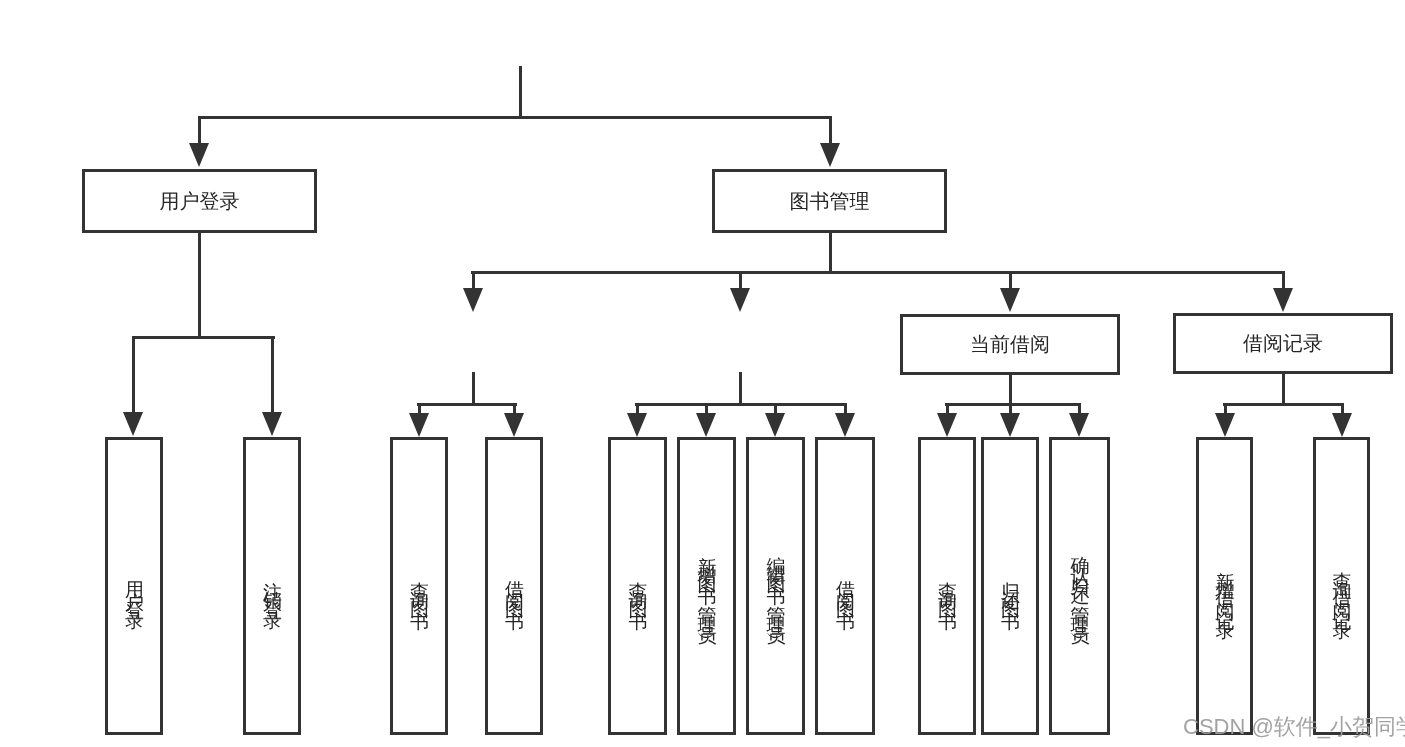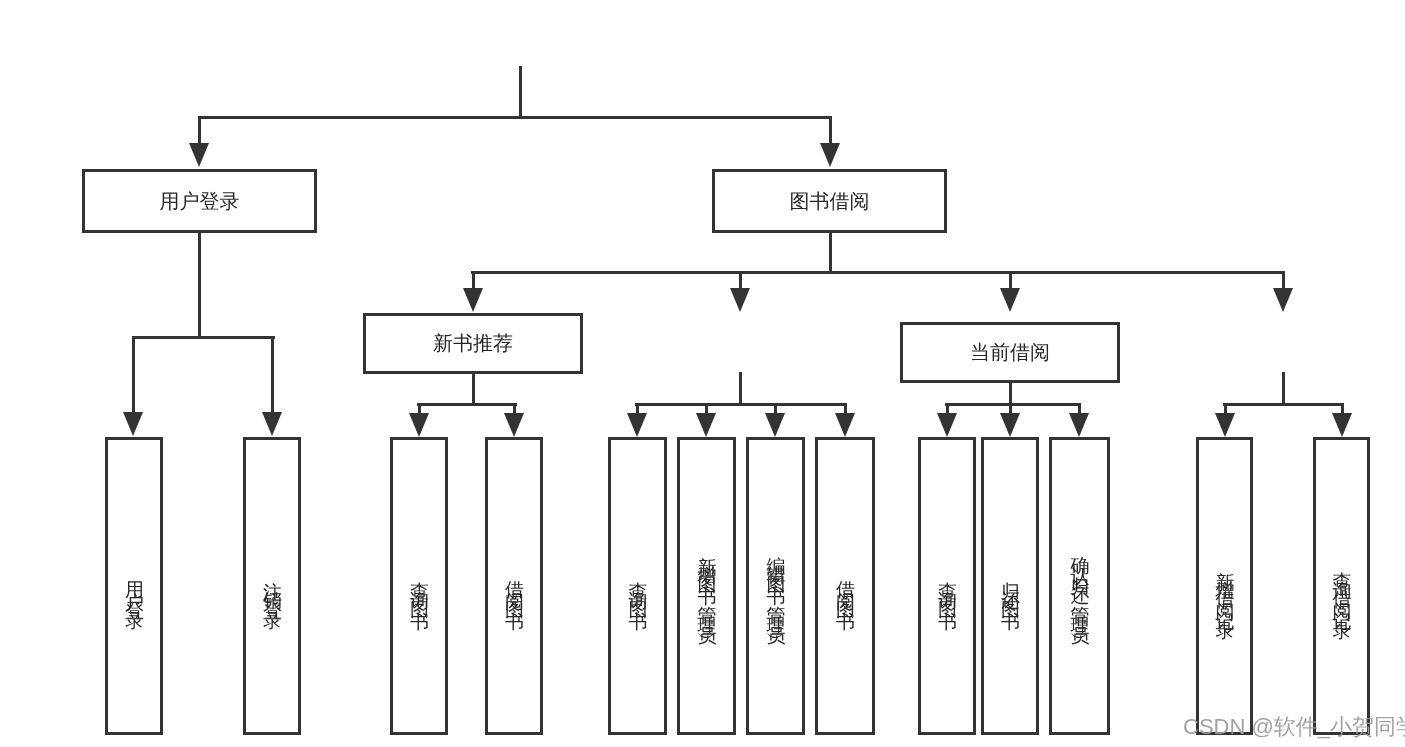--- a/index.html
+++ b/index.html
@@ -63,28 +63,28 @@
 </head>
 <body>
 
 <div id="canvas">
 
 
   <div class="node" style="left:82px;top:169px;width:235px;height:64px">
     <span>用户登录</span>
   </div>
   <div class="node" style="left:712px;top:169px;width:235px;height:64px">
-    <span>图书借阅</span>
+    <span>图书管理</span>
   </div>
 
-  <div class="node" style="left:363px;top:313px;width:220px;height:61px">
-    <span>新书推荐</span>
+  <div class="node" style="left:900px;top:314px;width:220px;height:61px">
+    <span>当前借阅</span>
   </div>
-  <div class="node" style="left:900px;top:322px;width:220px;height:61px">
-    <span>当前借阅</span>
+  <div class="node" style="left:1173px;top:313px;width:220px;height:61px">
+    <span>借阅记录</span>
   </div>
 
   <div class="node leaf" style="left:105px;top:437px;width:58px;height:298px">
     <span class="vtext">用户登录</span>
   </div>
   <div class="node leaf" style="left:243px;top:437px;width:58px;height:298px">
     <span class="vtext">注销登录</span>
   </div>
 
   <div class="node leaf" style="left:390px;top:437px;width:58px;height:298px">

